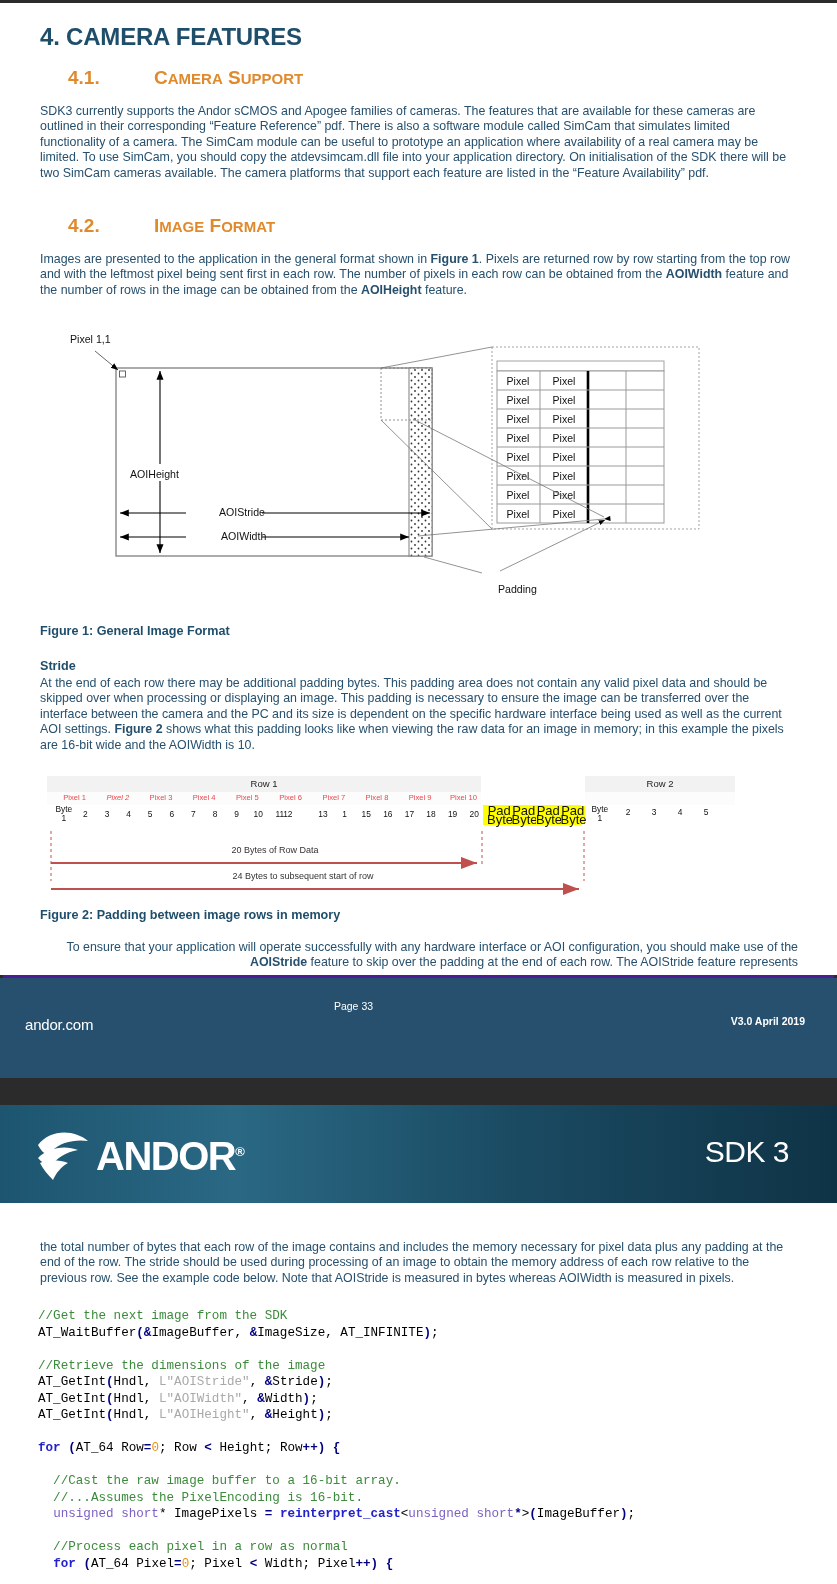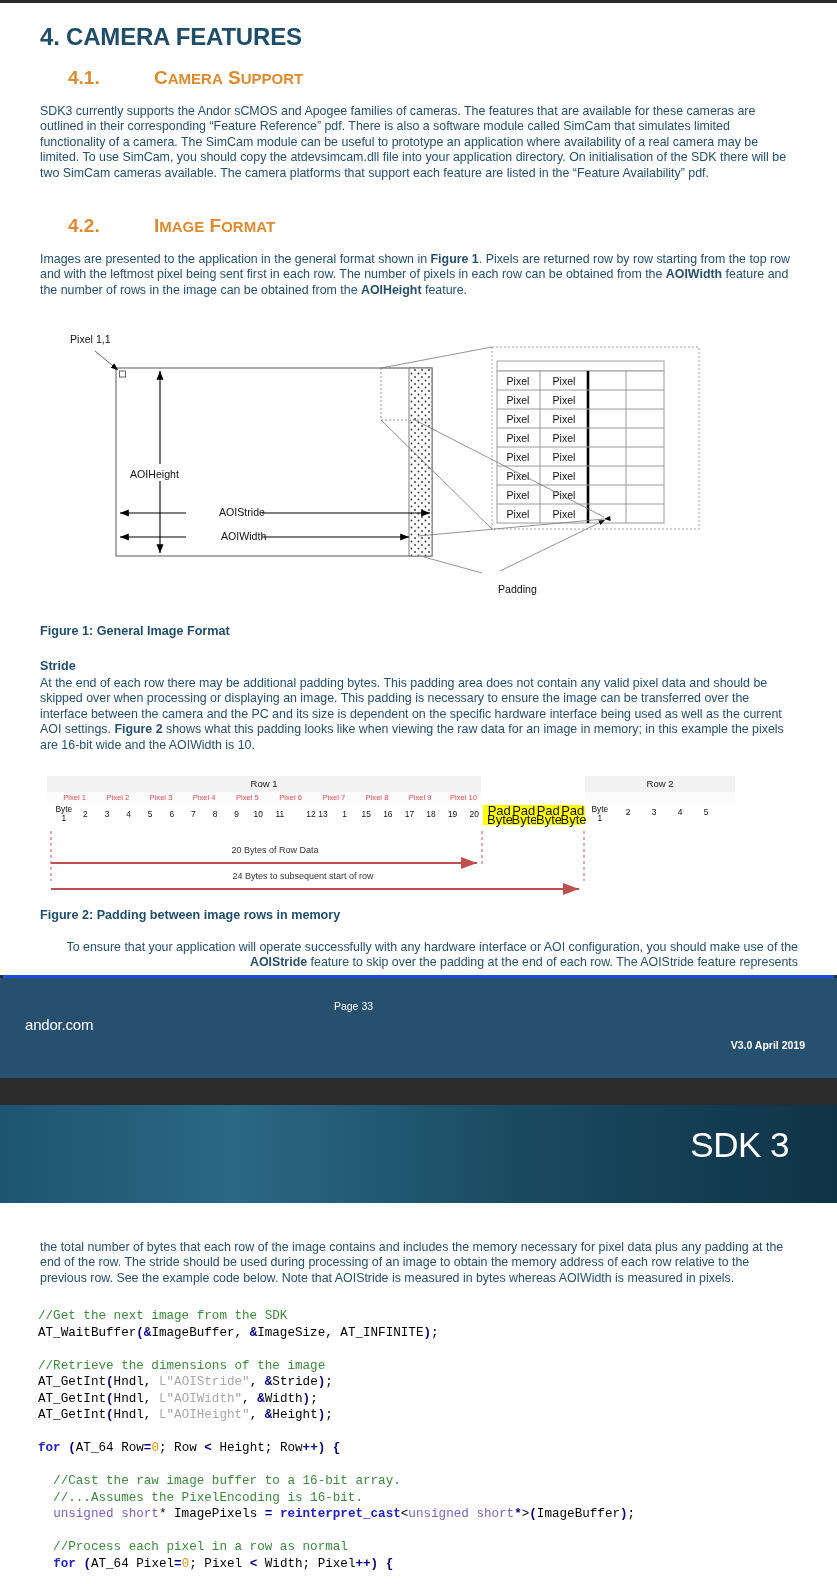--- a/index.html
+++ b/index.html
@@ -9,21 +9,21 @@
   body {
     width: 837px; height: 1584px;
     font-family: "Liberation Sans", sans-serif;
     overflow: hidden;
     position: relative;
   }
   .page-wrap {
     position: relative;
     width: 837px;
     height: 1584px;
-    background: #1d4ed8;
+    background: #4c1d95;
     overflow: hidden;
   }
 
   
   .top-rule {
     position: absolute; left: 0; top: 0; width: 837px; height: 3px;
     background: #2b2b2b;
   }
   .edge-left {
     position: absolute; left: 0; top: 3px; width: 3px; height: 975px;
@@ -145,21 +145,21 @@
   .footer .andor-com {
     position: absolute; left: 25px; top: 38px;
     color: #fff; font-size: 15px; letter-spacing: -0.2px;
   }
   .footer .page-num {
     position: absolute; left: 0; top: 22px; width: 707px;
     text-align: center; color: #fff; font-size: 10.5px;
   }
   .footer .version {
     position: absolute; right: 32px; top: 37px;
-    color: #fff; font-size: 10.5px; font-weight: bold; margin-top: 24px;
+    color: #fff; font-size: 10.5px; font-weight: bold;
   }
 
   .gap-dark {
     position: absolute; left: 0; top: 1078px; width: 837px; height: 27px;
     background: #2b2b2b;
   }
 
   
   .banner {
     position: absolute; left: 0; top: 1105px; width: 837px; height: 98px;
@@ -169,22 +169,22 @@
     position: absolute; left: 32px; top: 20px;
     display: flex; align-items: center;
   }
   .banner .logo-mark { margin-right: 2px; }
   .banner .logo-text {
     color: #fff; font-size: 40px; font-weight: bold;
     letter-spacing: -1.5px;
   }
   .banner .logo-text sup { font-size: 13px; vertical-align: super; }
   .banner .sdk-title {
-    position: absolute; right: 48px; top: 20px;
-    color: #fff; font-size: 35px; letter-spacing: -0.5px;
+    position: absolute; right: 48px; top: 30px;
+    color: #fff; font-size: 30px; letter-spacing: -0.5px;
   }
 
   
   .page2 {
     position: absolute; left: 0; top: 1203px; width: 837px; height: 381px;
     background: #fff;
   }
   #p-page2-intro {
     position: absolute; left: 40px; top: 37px; width: 758px;
     color: #26506e; font-size: 12.4px; line-height: 15.4px;
@@ -359,21 +359,21 @@
         <line x1="6" y1="116" x2="534" y2="116" stroke="#c0504d" stroke-width="1.8" marker-end="url(#rah)"></line>
       </svg>
 
       
       <div class="f2-rowhdr" style="left:2px;top:3px;width:434px;height:16px;line-height:16px;background:transparent;">Row 1</div>
       <div class="f2-rowhdr" style="left:540px;top:3px;width:150px;height:16px;line-height:16px;background:transparent;">Row 2</div>
 
       
       <div id="f2-pixel-labels">
           <div class="f2-pixlab" style="left: 8px; top: 20px; width: 43.2px;">Pixel 1</div>
-          <div class="f2-pixlab" style="left: 51.2px; top: 20px; width: 43.2px;">Pixel 2</div>
+          <div class="f2-pixlab" style="left: 51.2px; top: 20px; width: 43.2px; font-style: italic;">Pixel 2</div>
           <div class="f2-pixlab" style="left: 94.4px; top: 20px; width: 43.2px;">Pixel 3</div>
           <div class="f2-pixlab" style="left: 137.6px; top: 20px; width: 43.2px;">Pixel 4</div>
           <div class="f2-pixlab" style="left: 180.8px; top: 20px; width: 43.2px;">Pixel 5</div>
           <div class="f2-pixlab" style="left: 224px; top: 20px; width: 43.2px;">Pixel 6</div>
           <div class="f2-pixlab" style="left: 267.2px; top: 20px; width: 43.2px;">Pixel 7</div>
           <div class="f2-pixlab" style="left: 310.4px; top: 20px; width: 43.2px;">Pixel 8</div>
           <div class="f2-pixlab" style="left: 353.6px; top: 20px; width: 43.2px;">Pixel 9</div>
           <div class="f2-pixlab" style="left: 396.8px; top: 20px; width: 43.2px;">Pixel 10</div>
         </div>
       
@@ -382,21 +382,21 @@
           <div class="f2-byte" style="left: 29.6px; top: 36px; width: 21.6px;">2</div>
           <div class="f2-byte" style="left: 51.2px; top: 36px; width: 21.6px;">3</div>
           <div class="f2-byte" style="left: 72.8px; top: 36px; width: 21.6px;">4</div>
           <div class="f2-byte" style="left: 94.4px; top: 36px; width: 21.6px;">5</div>
           <div class="f2-byte" style="left: 116px; top: 36px; width: 21.6px;">6</div>
           <div class="f2-byte" style="left: 137.6px; top: 36px; width: 21.6px;">7</div>
           <div class="f2-byte" style="left: 159.2px; top: 36px; width: 21.6px;">8</div>
           <div class="f2-byte" style="left: 180.8px; top: 36px; width: 21.6px;">9</div>
           <div class="f2-byte" style="left: 202.4px; top: 36px; width: 21.6px;">10</div>
           <div class="f2-byte" style="left: 224px; top: 36px; width: 21.6px;">11</div>
-          <div class="f2-byte" style="left: 249px; top: 36px; width: 21.6px; text-align: right;">12</div>
+          <div class="f2-byte" style="left: 232px; top: 36px; width: 21.6px;">12</div>
           <div class="f2-byte" style="left: 267.2px; top: 36px; width: 21.6px;">13</div>
           <div class="f2-byte" style="left: 288.8px; top: 36px; width: 21.6px;">1</div>
           <div class="f2-byte" style="left: 310.4px; top: 36px; width: 21.6px;">15</div>
           <div class="f2-byte" style="left: 332px; top: 36px; width: 21.6px;">16</div>
           <div class="f2-byte" style="left: 353.6px; top: 36px; width: 21.6px;">17</div>
           <div class="f2-byte" style="left: 375.2px; top: 36px; width: 21.6px;">18</div>
           <div class="f2-byte" style="left: 396.8px; top: 36px; width: 21.6px;">19</div>
           <div class="f2-byte" style="left: 418.4px; top: 36px; width: 21.6px;">20</div>
         </div>
       
@@ -440,20 +440,30 @@
 
   <div class="footer">
     <div class="page-num">Page 33</div>
     <div class="andor-com">andor.com</div>
     <div class="version">V3.0 April 2019</div>
   </div>
 
   <div class="gap-dark"></div>
 
   <div class="banner">
+    <div class="logo-wrap">
+      <span class="logo-mark">
+        <svg width="62" height="58" viewBox="0 0 62 58">
+          <path d="M6,20 C18,4 42,4 56,16 C44,14 28,17 20,26 C14,32 10,27 6,20 Z" fill="#ffffff"></path>
+          <path d="M6,33 C16,22 34,20 46,25 C34,27 24,33 19,42 C14,40 9,37 6,33 Z" fill="#ffffff"></path>
+          <path d="M8,38 C16,34 28,35 36,38 C29,42 24,48 21,55 C16,50 11,44 8,38 Z" fill="#ffffff"></path>
+        </svg>
+      </span>
+      <span class="logo-text"><span>ANDOR</span><sup>®</sup></span>
+    </div>
     <div class="sdk-title">SDK 3</div>
   </div>
 
   <div class="page2">
     <div id="p-page2-intro">the total number of bytes that each row of the image contains and includes the memory necessary for pixel data plus any padding at the end of the row. The stride should be used during processing of an image to obtain the memory address of each row relative to the previous row. See the example code below. Note that AOIStride is measured in bytes whereas AOIWidth is measured in pixels.</div>
     <div class="code" id="code-block"><div><span class="cm">//Get the next image from the SDK</span></div><div>AT_WaitBuffer<span class="op">(</span><span class="op">&amp;</span>ImageBuffer, <span class="op">&amp;</span>ImageSize, AT_INFINITE<span class="op">)</span>;</div><div>&nbsp;</div><div><span class="cm">//Retrieve the dimensions of the image</span></div><div>AT_GetInt<span class="op">(</span>Hndl, <span class="str">L"AOIStride"</span>, <span class="op">&amp;</span>Stride<span class="op">)</span>;</div><div>AT_GetInt<span class="op">(</span>Hndl, <span class="str">L"AOIWidth"</span>, <span class="op">&amp;</span>Width<span class="op">)</span>;</div><div>AT_GetInt<span class="op">(</span>Hndl, <span class="str">L"AOIHeight"</span>, <span class="op">&amp;</span>Height<span class="op">)</span>;</div><div>&nbsp;</div><div><span class="kw">for</span> <span class="op">(</span>AT_64 Row<span class="op">=</span><span class="num">0</span>; Row <span class="op">&lt;</span> Height; Row<span class="op">++</span><span class="op">)</span> <span class="op">{</span></div><div>&nbsp;</div><div><span class="cm">  //Cast the raw image buffer to a 16-bit array.</span></div><div><span class="cm">  //...Assumes the PixelEncoding is 16-bit.</span></div><div>  <span class="ty">unsigned short</span>* ImagePixels <span class="op">=</span> <span class="kw">reinterpret_cast</span>&lt;<span class="ty">unsigned short</span><span class="op">*</span>&gt;<span class="op">(</span>ImageBuffer<span class="op">)</span>;</div><div>&nbsp;</div><div><span class="cm">  //Process each pixel in a row as normal</span></div><div>  <span class="kw">for</span> <span class="op">(</span>AT_64 Pixel<span class="op">=</span><span class="num">0</span>; Pixel <span class="op">&lt;</span> Width; Pixel<span class="op">++</span><span class="op">)</span> <span class="op">{</span></div></div>
   </div>
 
 </div>
 

